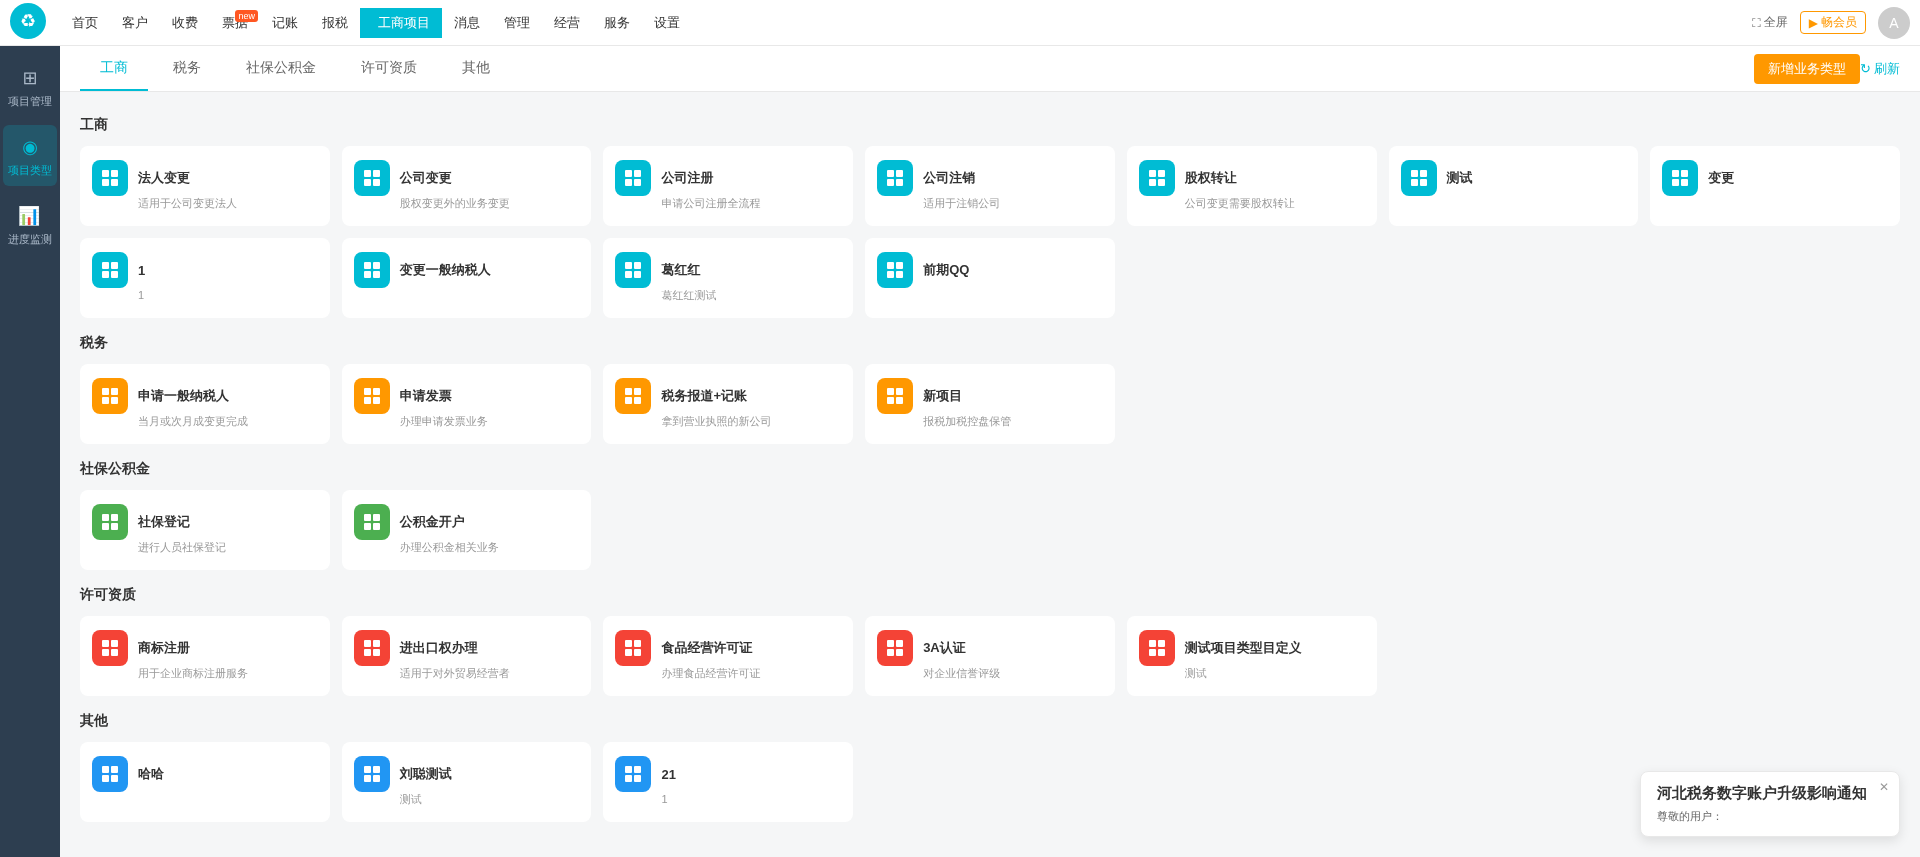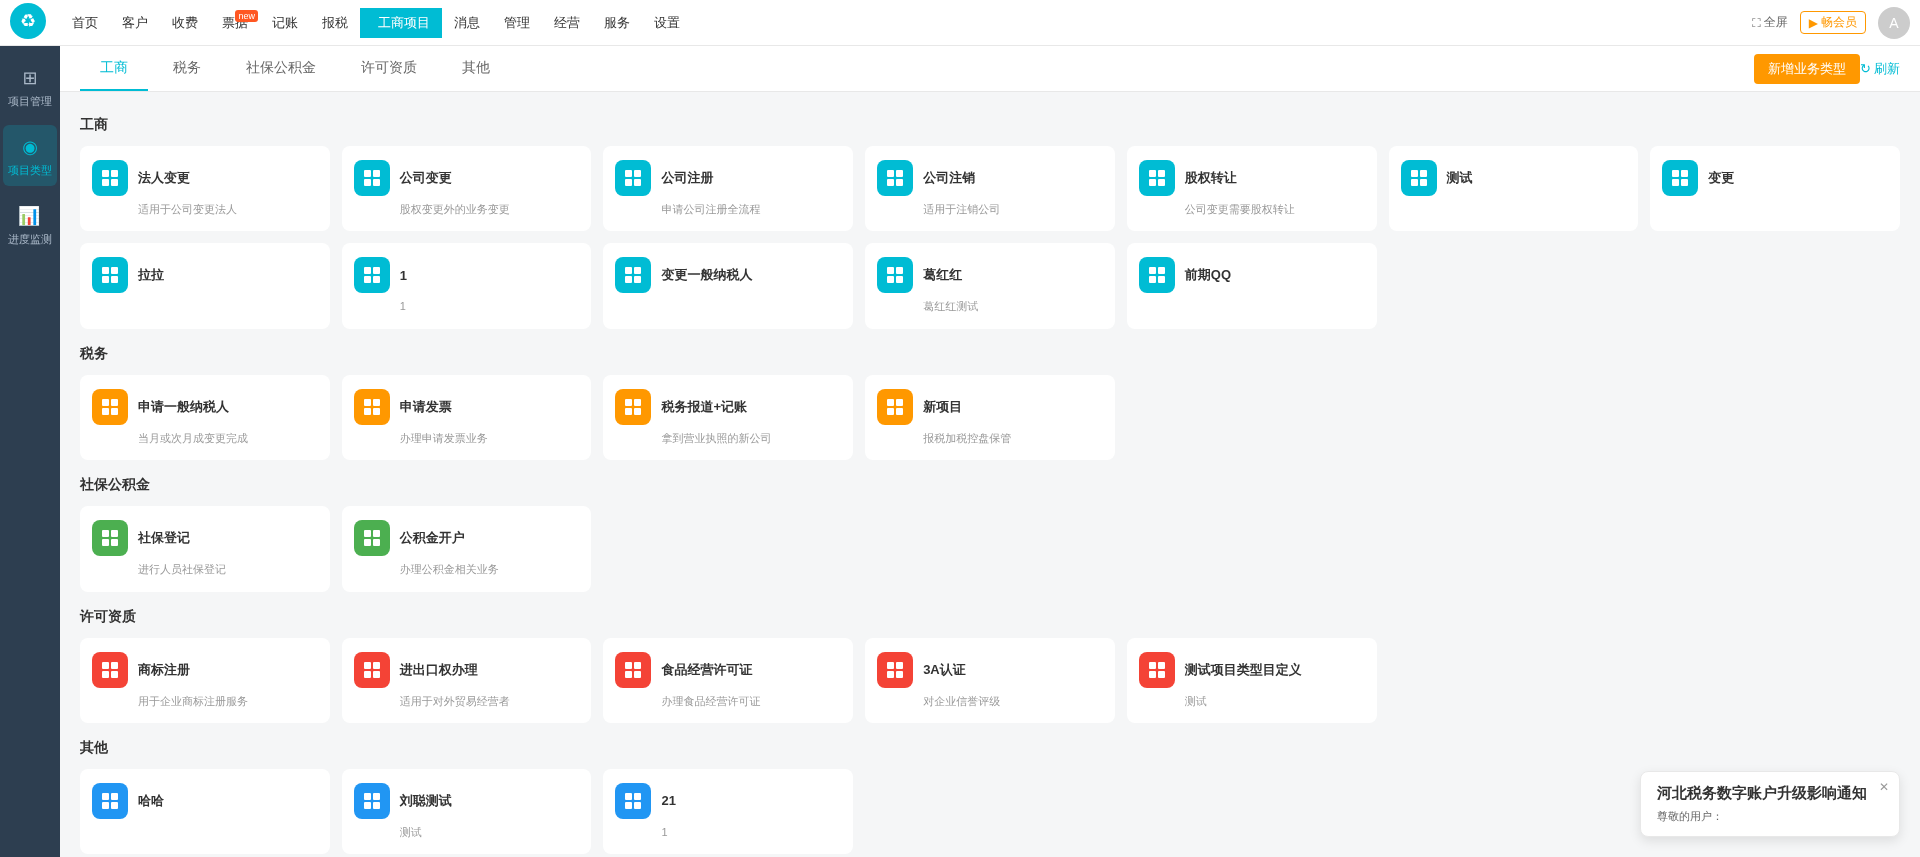--- a/index.html
+++ b/index.html
@@ -198,21 +198,20 @@
       gap: 12px;
       margin-bottom: 16px;
     }
 
     .card {
       background: #fff;
       border-radius: 8px;
       padding: 14px 12px;
       display: flex;
       flex-direction: column;
-      gap: 6px;
       cursor: pointer;
       transition: box-shadow 0.2s;
       min-height: 80px;
     }
 
     .card-header {
       display: flex;
       align-items: center;
       gap: 10px;
     }
@@ -448,34 +447,20 @@
           <div class="card">
       <div class="card-header">
         <div class="card-icon" style="background:#00bcd4;">
           <svg width="20" height="20" viewBox="0 0 20 20" fill="white">
             <rect x="2" y="2" width="7" height="7" rx="1"></rect>
             <rect x="11" y="2" width="7" height="7" rx="1"></rect>
             <rect x="2" y="11" width="7" height="7" rx="1"></rect>
             <rect x="11" y="11" width="7" height="7" rx="1"></rect>
           </svg>
         </div>
-        <div class="card-title">拉拉</div>
-      </div>
-
-    </div>
-          <div class="card">
-      <div class="card-header">
-        <div class="card-icon" style="background:#00bcd4;">
-          <svg width="20" height="20" viewBox="0 0 20 20" fill="white">
-            <rect x="2" y="2" width="7" height="7" rx="1"></rect>
-            <rect x="11" y="2" width="7" height="7" rx="1"></rect>
-            <rect x="2" y="11" width="7" height="7" rx="1"></rect>
-            <rect x="11" y="11" width="7" height="7" rx="1"></rect>
-          </svg>
-        </div>
         <div class="card-title">1</div>
       </div>
       <div class="card-desc">1</div>
     </div>
           <div class="card">
       <div class="card-header">
         <div class="card-icon" style="background:#00bcd4;">
           <svg width="20" height="20" viewBox="0 0 20 20" fill="white">
             <rect x="2" y="2" width="7" height="7" rx="1"></rect>
             <rect x="11" y="2" width="7" height="7" rx="1"></rect>

